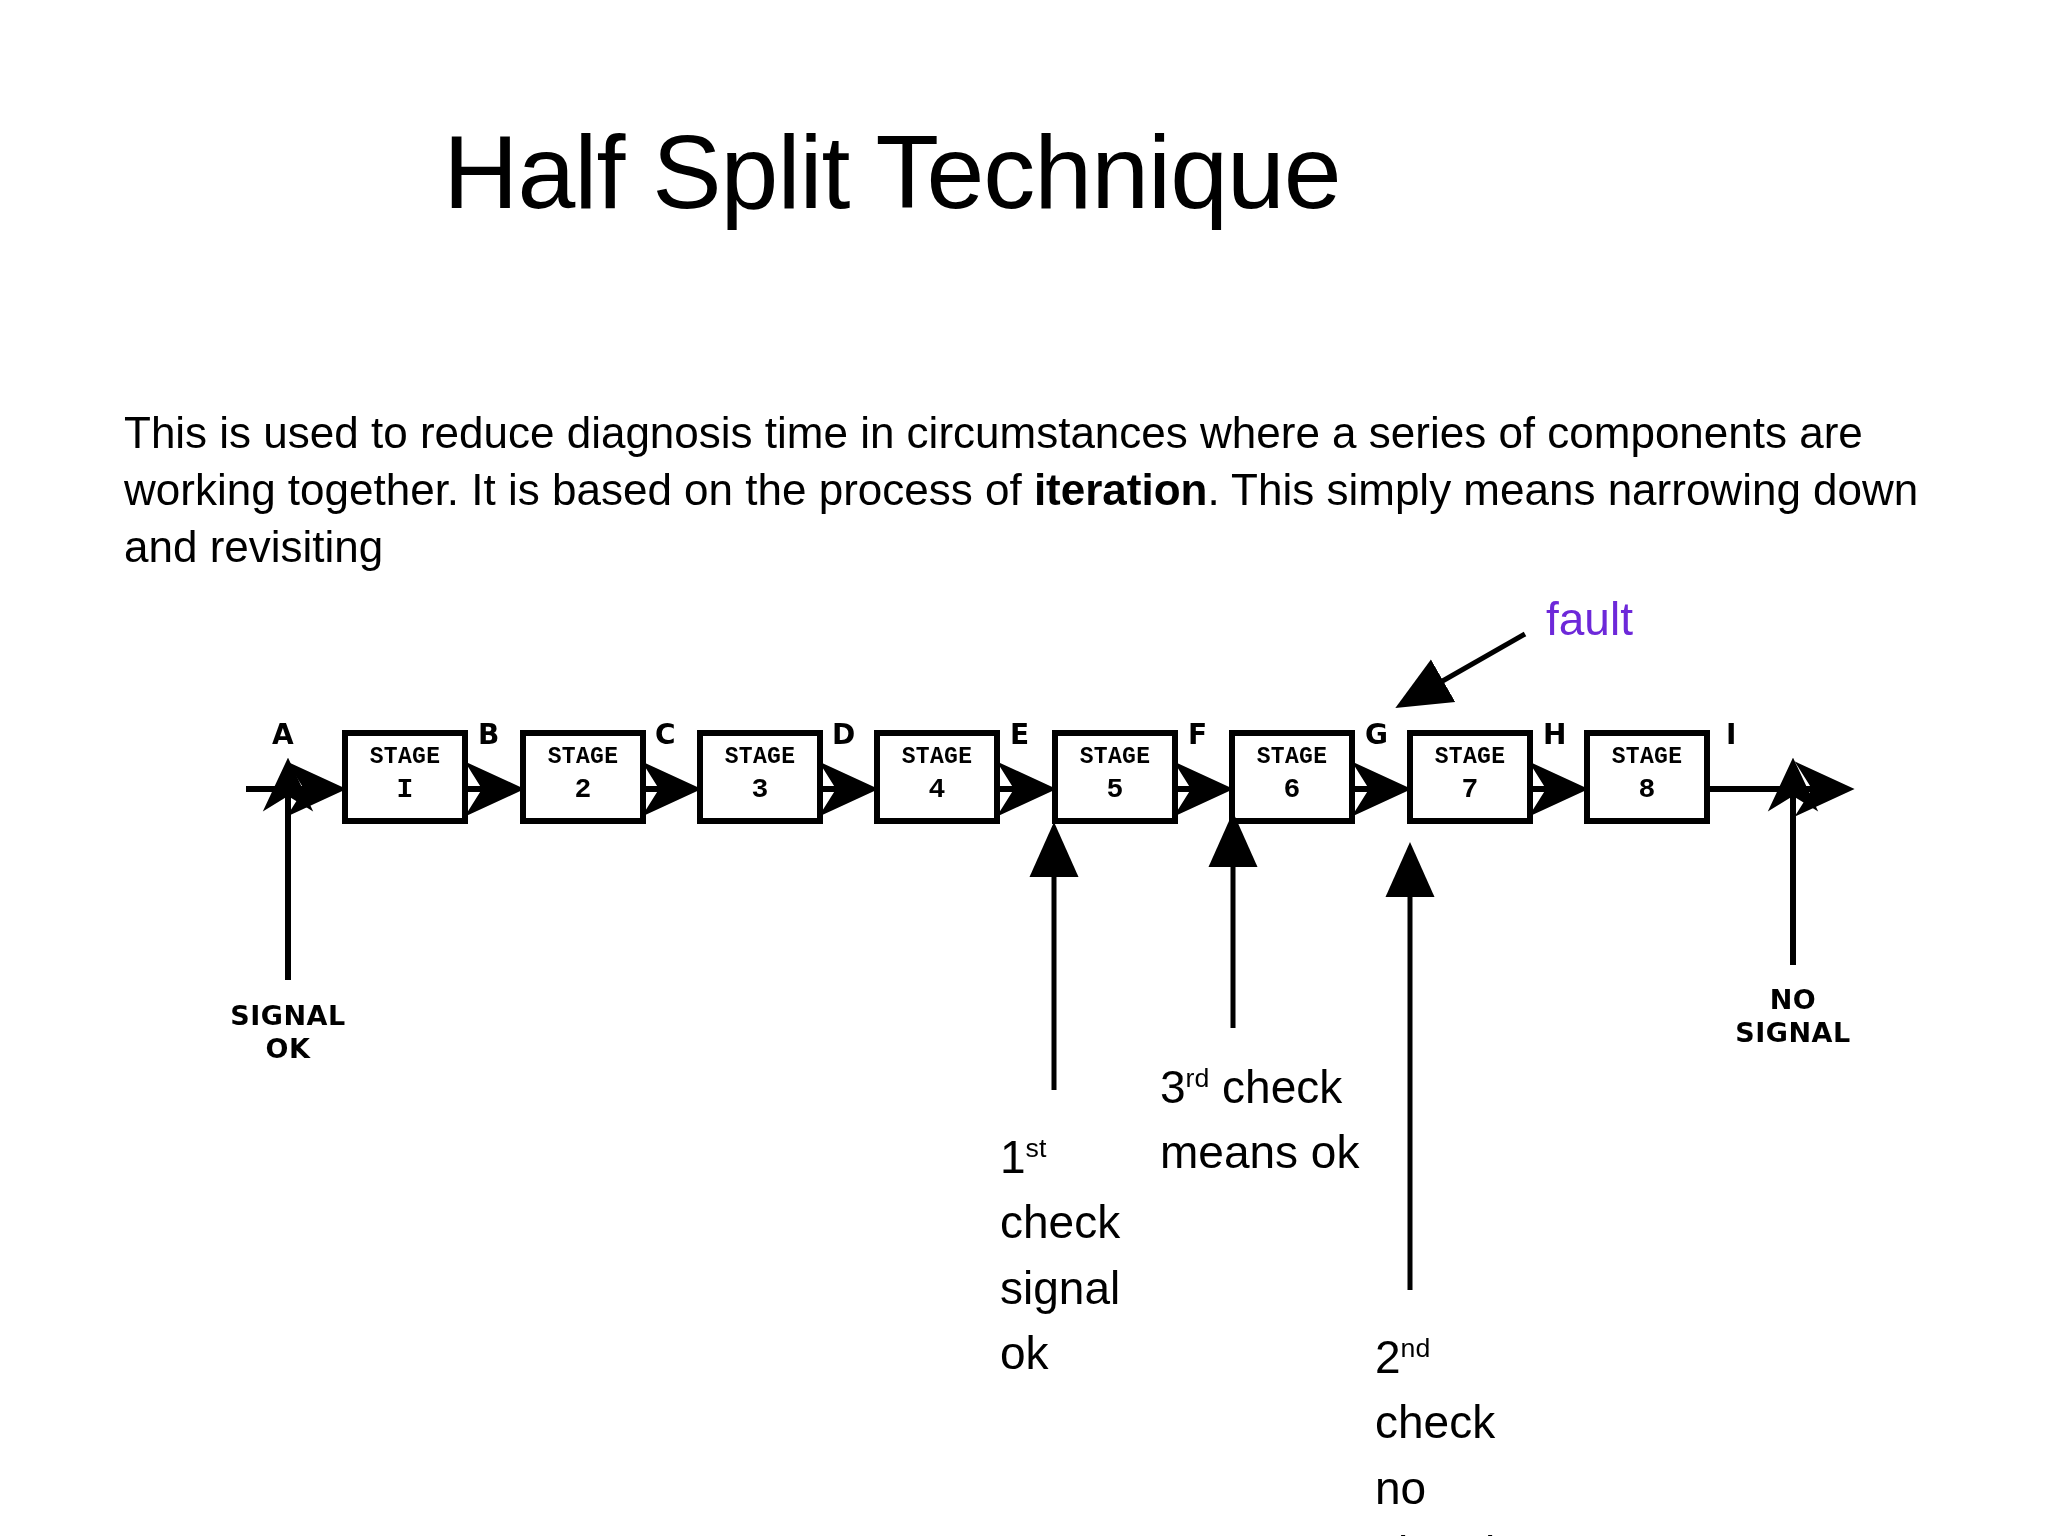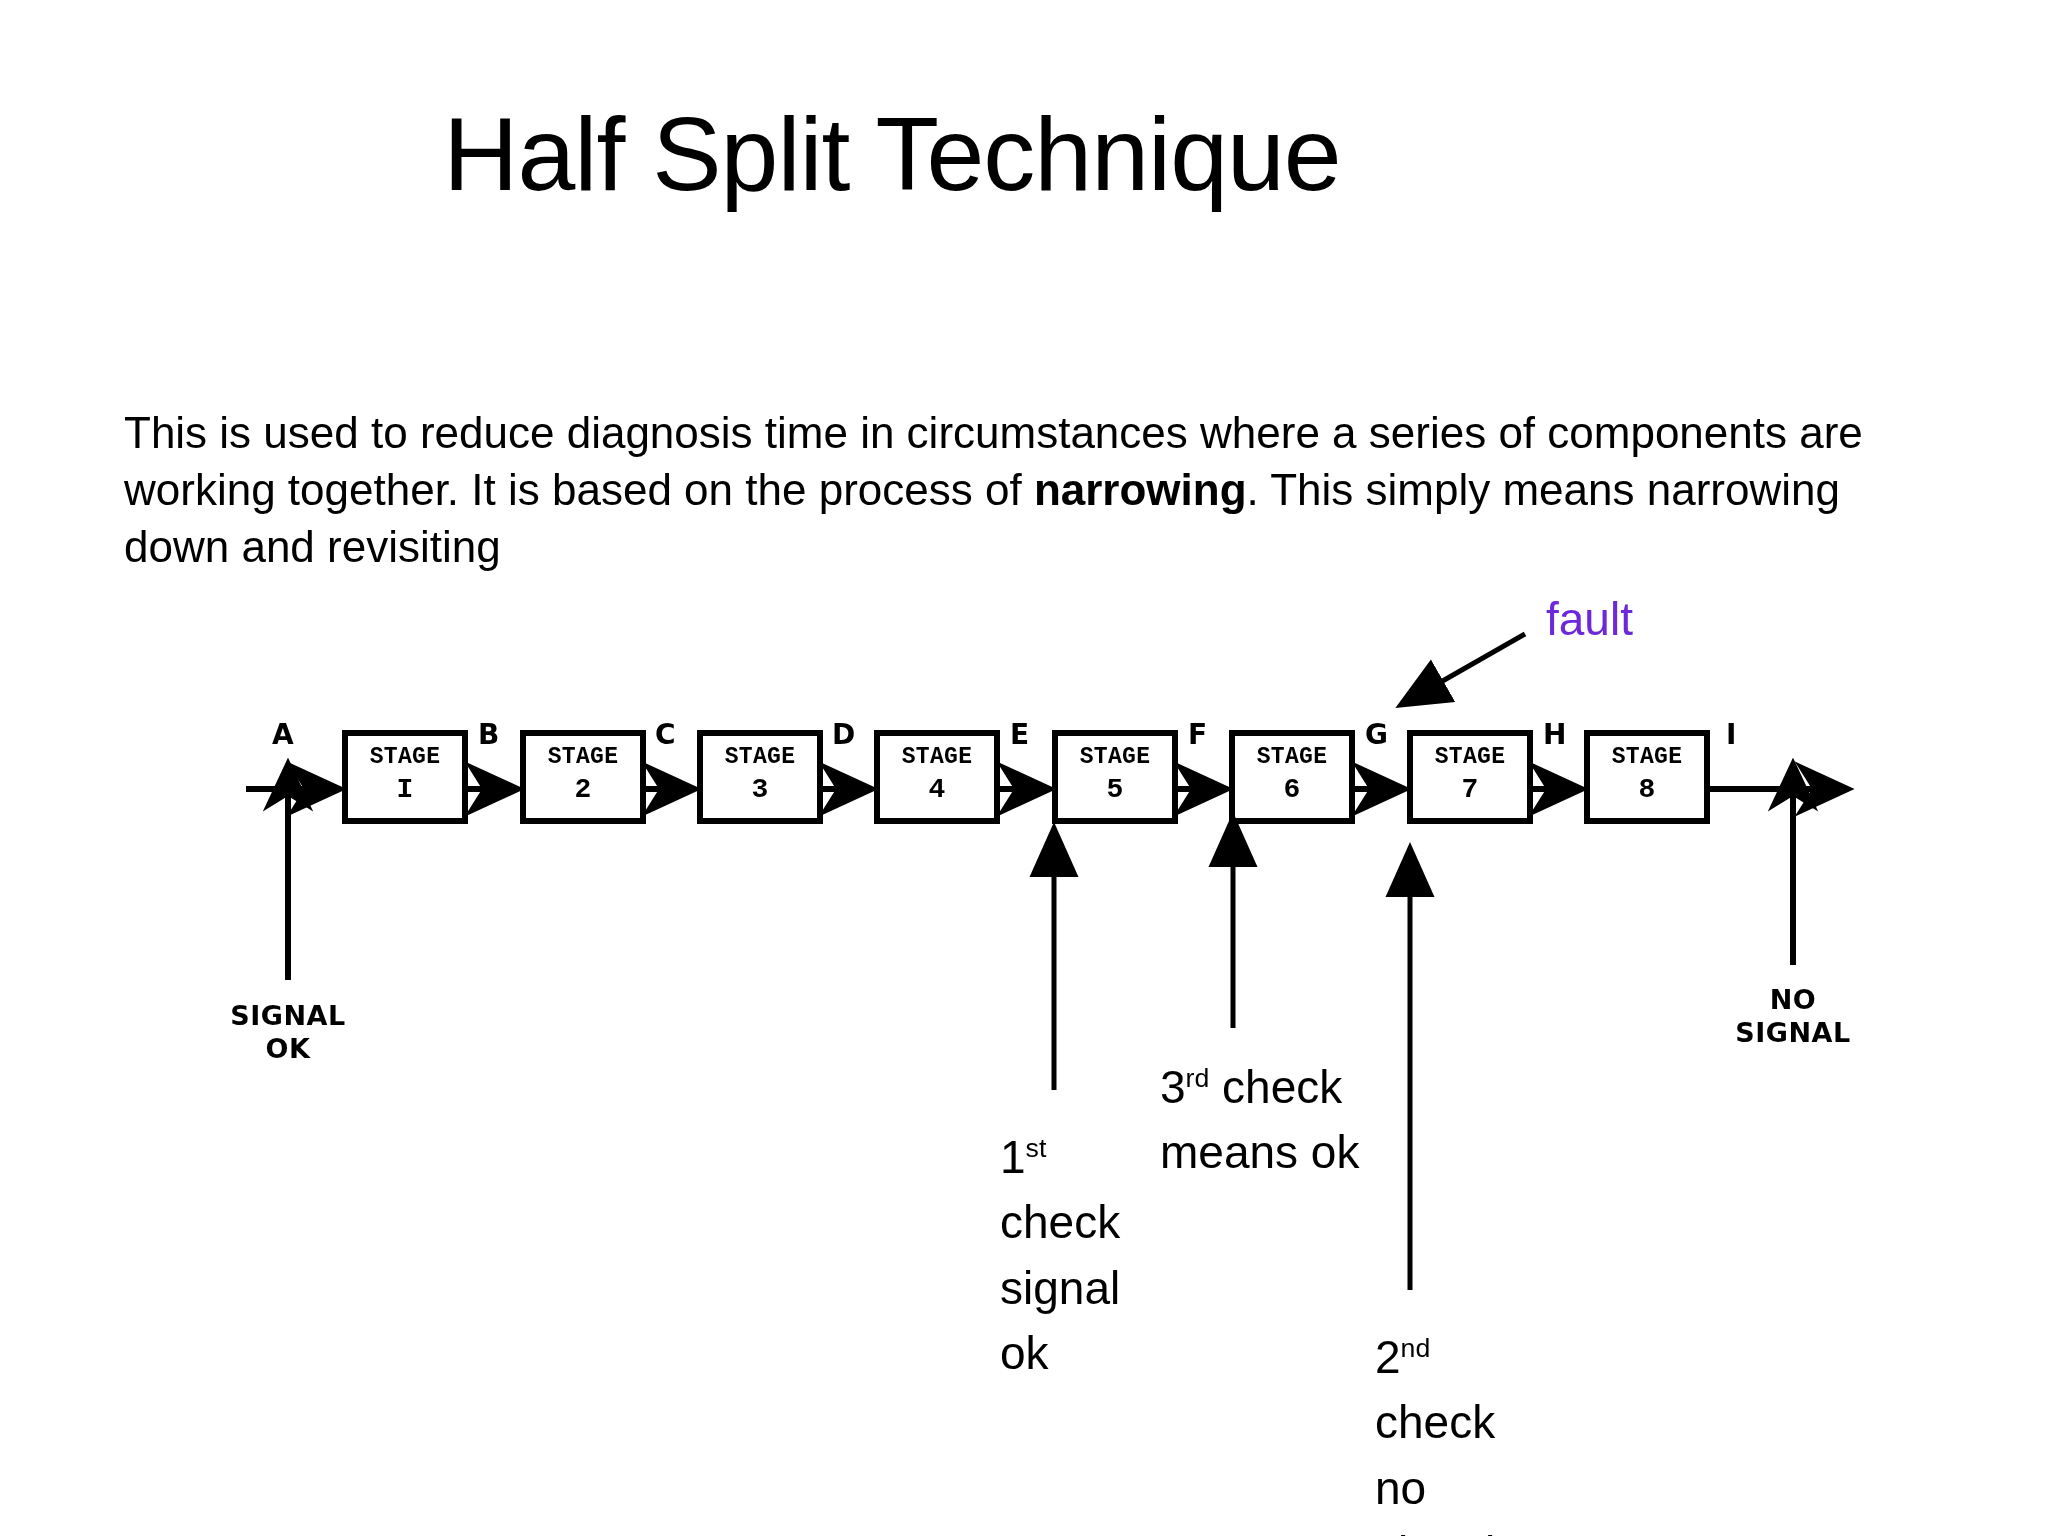--- a/index.html
+++ b/index.html
@@ -12,21 +12,21 @@
     height: 1536px;
     position: relative;
     overflow: hidden;
     font-family: "Liberation Sans", sans-serif;
     color: #000000;
   }
 
   
   #slide-title {
     position: absolute;
-    top: 100px;
+    top: 118px;
     left: 0;
     width: 1784px;
     text-align: center;
     font-size: 104px;
     font-weight: 400;
     line-height: 1.05;
     letter-spacing: -1px;
     white-space: nowrap;
   }
 
@@ -110,21 +110,21 @@
     font-family: "Liberation Sans", sans-serif;
     font-size: 46px;
     color: #6d28d9;
   }
 </style>
 </head>
 <body>
 
 <div id="slide-title">Half Split Technique</div>
 
-<p id="body-paragraph"><span>This is used to reduce diagnosis time in circumstances where a series of components are working together. It is based on the process of </span><b>narrowing</b><span>. This simply means narrowing down and revisiting</span></p>
+<p id="body-paragraph"><span>This is used to reduce diagnosis time in circumstances where a series of components are working together. It is based on the process of </span><b>iteration</b><span>. This simply means narrowing down and revisiting</span></p>
 
 <div id="diagram">
 
   <svg id="diagram-svg" viewBox="0 0 2048 976">
     <defs>
       <marker id="ah" markerWidth="9" markerHeight="9" refX="7.6" refY="4.5" orient="auto" markerUnits="strokeWidth">
         <path d="M0,0.3 L9,4.5 L0,8.7 L2.6,4.5 Z" fill="#000"></path>
       </marker>
       <marker id="ahs" markerWidth="10" markerHeight="10" refX="8.4" refY="5" orient="auto" markerUnits="strokeWidth">
         <path d="M0,0.4 L10,5 L0,9.6 L2.9,5 Z" fill="#000"></path>

